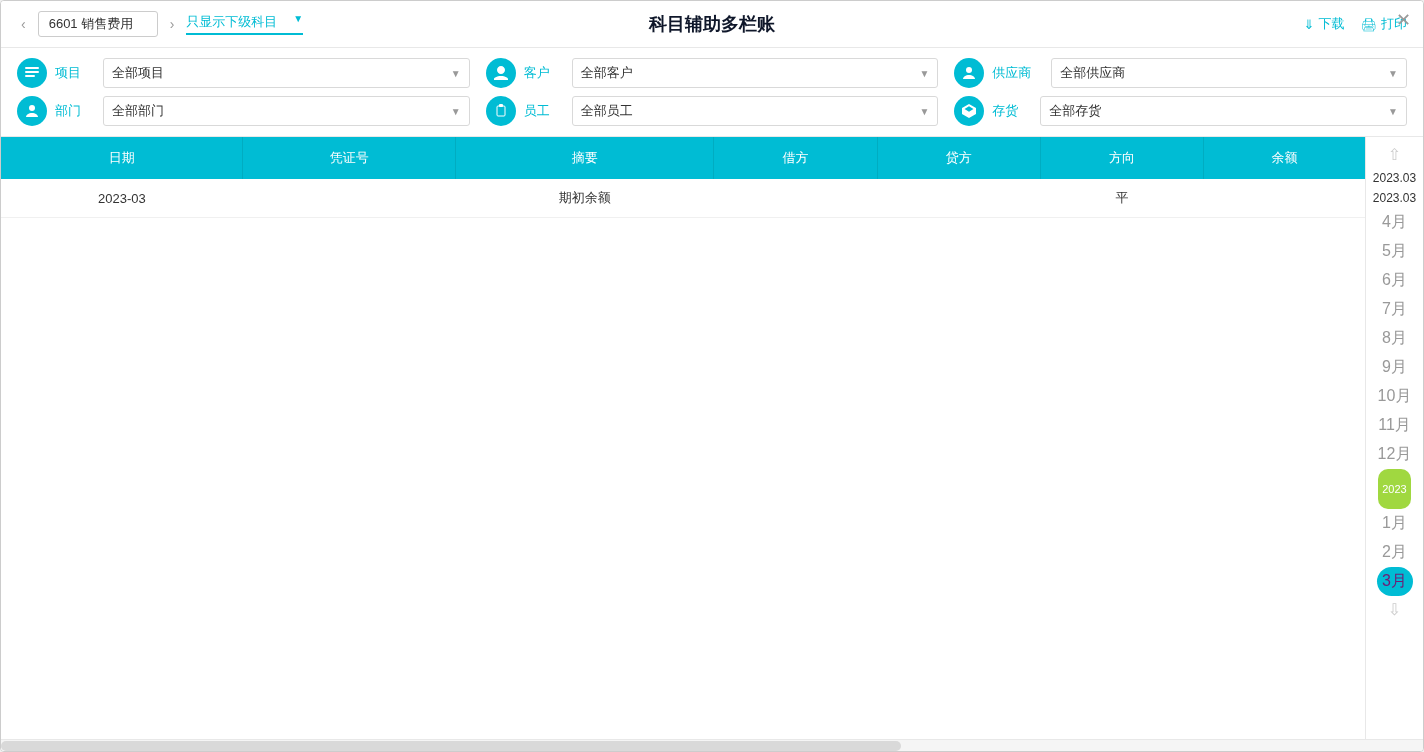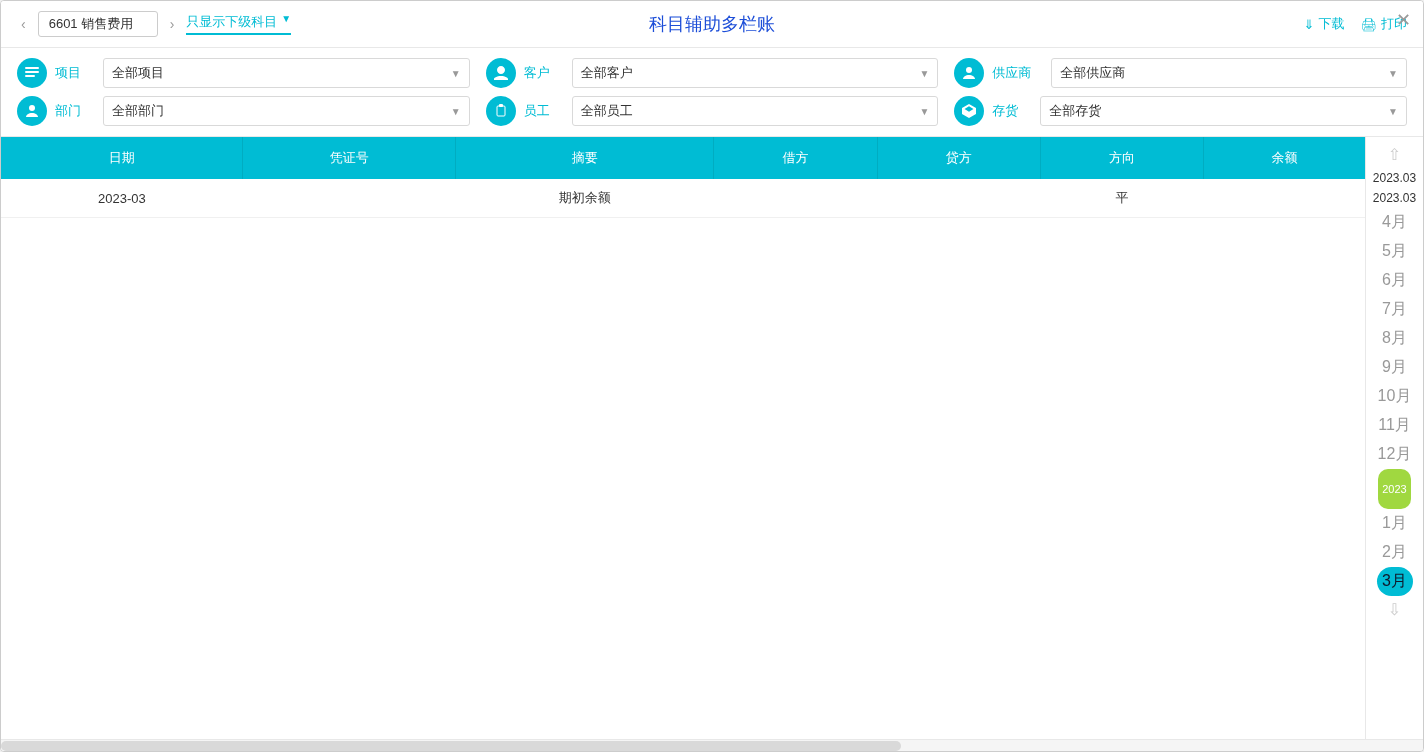--- a/index.html
+++ b/index.html
@@ -50,35 +50,35 @@
       border: 1px solid #ccc;
       border-radius: 3px;
       padding: 3px 10px;
       font-size: 13px;
       color: #333;
       min-width: 120px;
     }
     .show-sub-dropdown {
       display: flex;
       align-items: flex-start;
-      gap: 4px;
+      gap: 16px;
       color: #00bcd4;
       cursor: pointer;
       border-bottom: 2px solid #00bcd4;
       padding-bottom: 2px;
       font-size: 13px;
     }
     .show-sub-dropdown .chevron {
       font-size: 10px;
       color: #00bcd4;
     }
     .page-title {
       font-size: 18px;
-      font-weight: normal;
-      color: #1d4ed8;
+      font-weight: bold;
+      color: #0f172a;
       position: absolute;
       left: 50%;
       transform: translateX(-50%);
       text-align: right;
     }
     .title-bar-right {
       display: flex;
       align-items: center;
       gap: 16px;
     }
@@ -238,21 +238,21 @@
       width: 100%;
       text-align: center;
       padding: 4px 0;
       font-size: 16px;
       color: #999;
       cursor: pointer;
       position: relative;
     }
     .month-item.active {
       background: #00bcd4;
-      color: #0f172a;
+      color: #701a75;
       border-radius: 20px;
       width: 36px;
       margin: 0 auto;
     }
     .month-item.year-label {
       background: #a0d840;
       color: #fff;
       border-radius: 10px;
       font-size: 11px;
       padding: 14px 4px;

